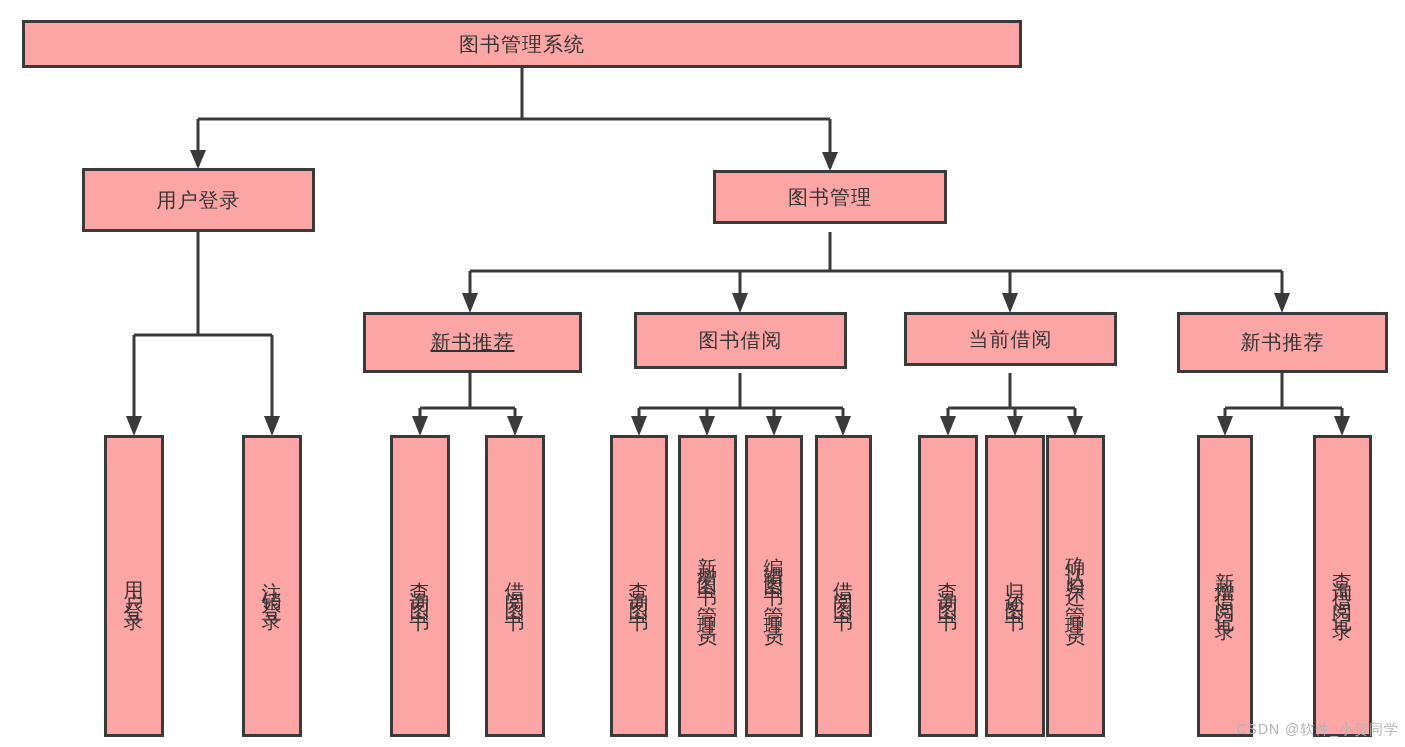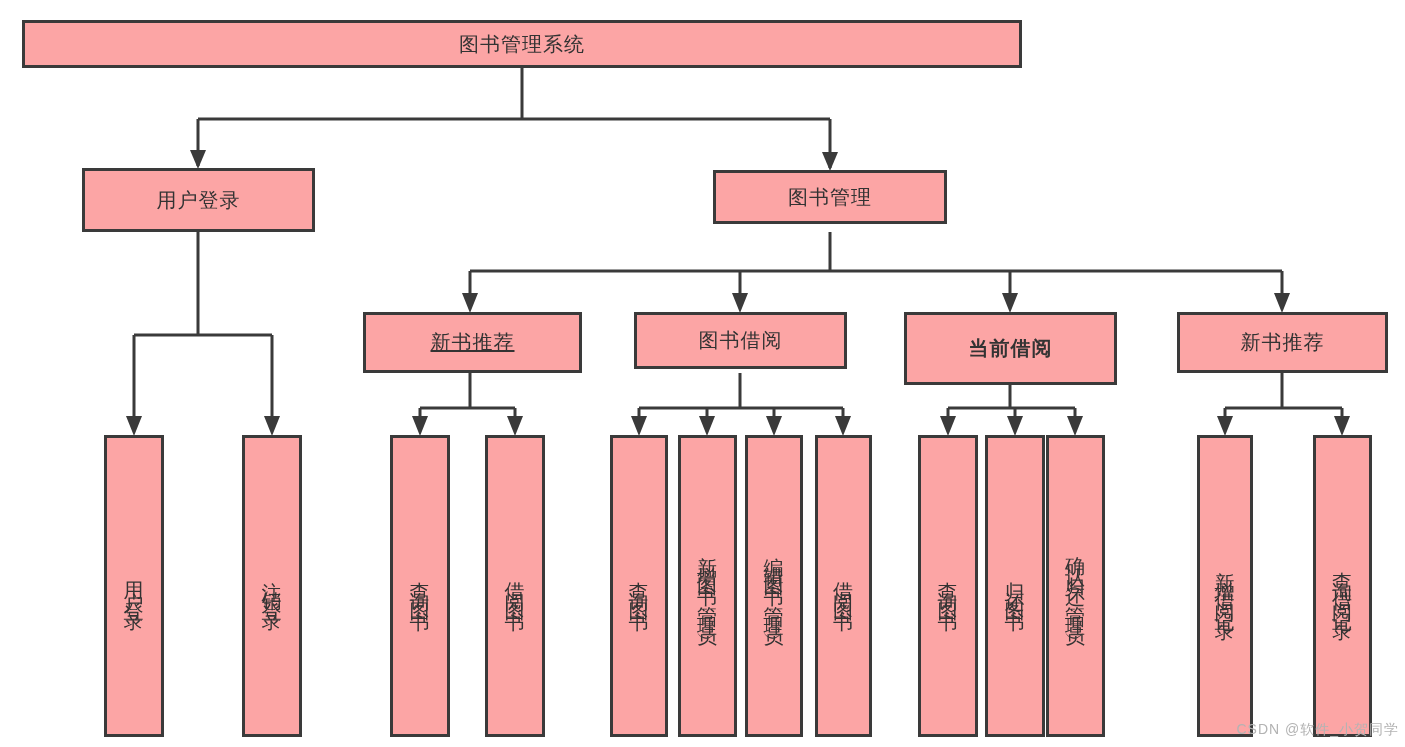--- a/index.html
+++ b/index.html
@@ -93,21 +93,21 @@
     </g>
   </svg>
 
   <div class="node" style="left:22px;top:20px;width:1000px;height:48px;">图书管理系统</div>
 
   <div class="node" style="left:82px;top:168px;width:233px;height:64px;">用户登录</div>
   <div class="node" style="left:713px;top:170px;width:234px;height:54px;">图书管理</div>
 
   <div class="node" style="left:363px;top:312px;width:219px;height:61px;text-decoration:underline;">新书推荐</div>
   <div class="node" style="left:634px;top:312px;width:213px;height:57px;text-align:center;">图书借阅</div>
-  <div class="node" style="left:904px;top:312px;width:213px;height:73px;font-weight:bold;">当前借阅</div>
+  <div class="node" style="left:904px;top:312px;width:213px;height:54px;">当前借阅</div>
   <div class="node" style="left:1177px;top:312px;width:211px;height:61px;">新书推荐</div>
 
   <div class="node leaf" style="left:104px;top:435px;width:60px;height:302px;">用户登录</div>
   <div class="node leaf" style="left:242px;top:435px;width:60px;height:302px;">注销登录</div>
 
   <div class="node leaf" style="left:390px;top:435px;width:60px;height:302px;">查询图书</div>
   <div class="node leaf" style="left:485px;top:435px;width:60px;height:302px;">借阅图书</div>
 
   <div class="node leaf" style="left:610px;top:435px;width:58px;height:302px;">查询图书</div>
   <div class="node leaf" style="left:678px;top:435px;width:59px;height:302px;">新增图书（管理员）</div>

